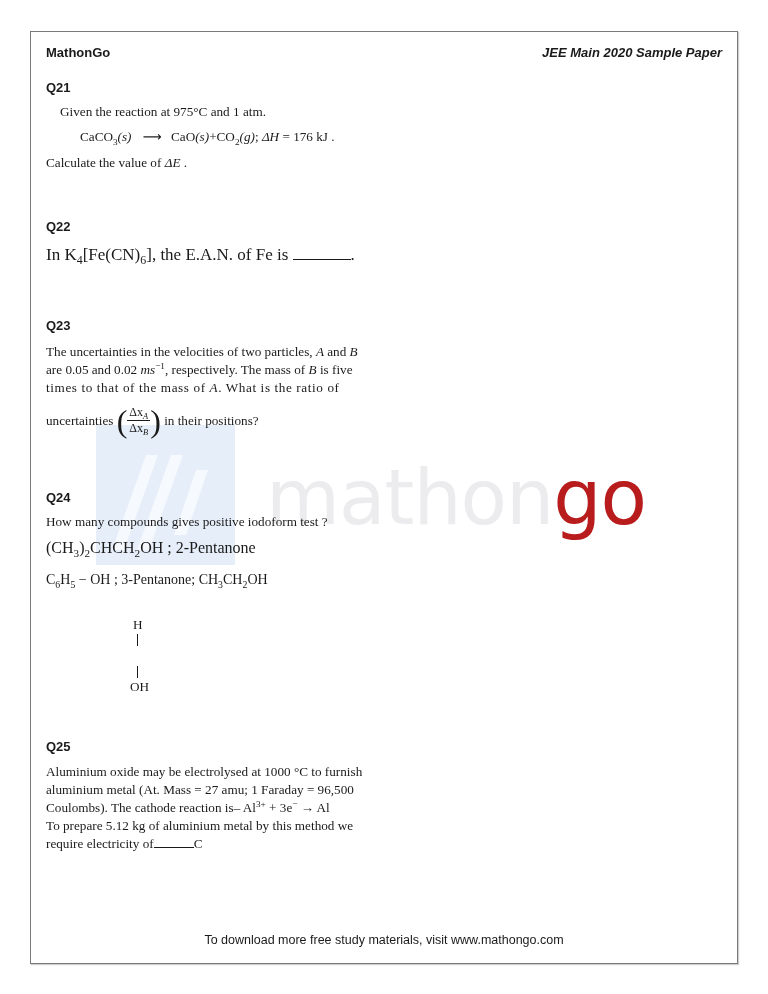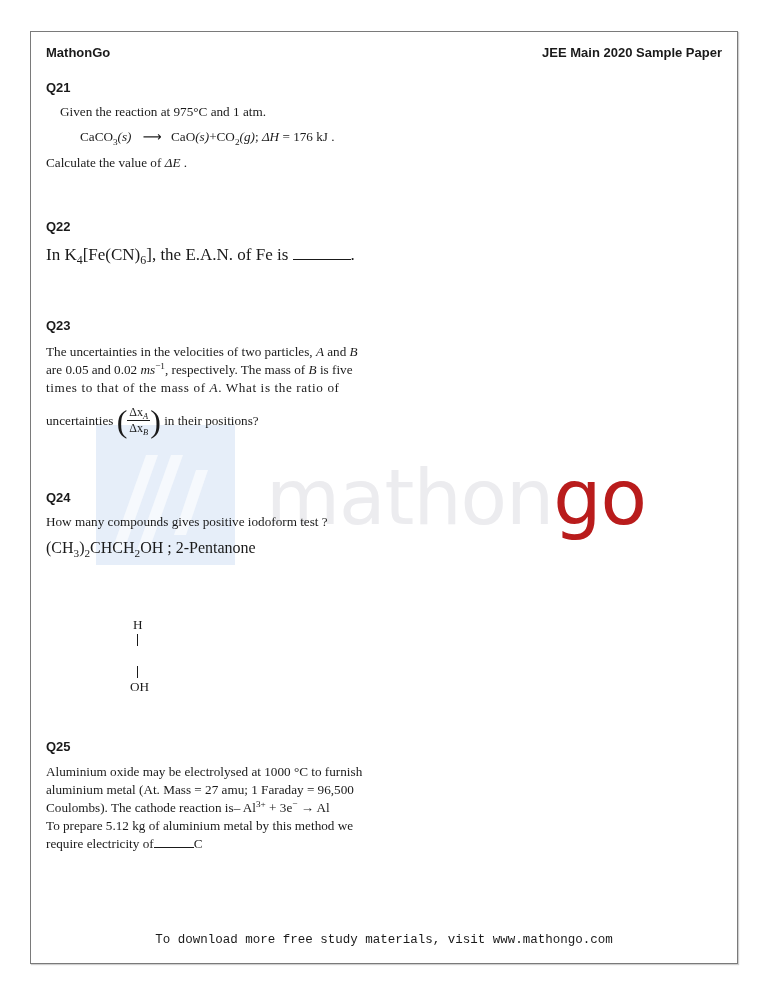--- a/index.html
+++ b/index.html
@@ -17,40 +17,40 @@
   .wm-square { position:absolute; left:96px; top:425px; width:139px; height:140px; background:#e6eef9; z-index:0; }
   .wm-square svg { position:absolute; left:0; top:0; }
   .wm-text { position:absolute; left:266px; top:458px; font-family:"DejaVu Sans", sans-serif; font-size:76px; letter-spacing:-1px; line-height:80px; z-index:0; }
   .wm-gray { color:#ececef; }
   .wm-blue { color:#b91c1c; }
   .content { position:absolute; left:0; top:0; width:768px; height:994px; z-index:1; }
   .frac { display:inline-block; vertical-align:middle; text-align:center; font-size:12px; line-height:15px; }
   .frac .num { display:block; border-bottom:1px solid #1a1a1a; padding:0 2px; }
   .frac .den { display:block; padding:0 2px; }
   .paren { font-size:32px; font-weight:100; vertical-align:middle; color:#1a1a1a; line-height:30px; }
-  .footer { font-family:Liberation Mono, monospace; font-size:12.5px; color:#1a1a1a; }
+  .footer { font-family:Liberation Sans, sans-serif; font-size:12.5px; color:#1a1a1a; }
 </style>
 </head>
 <body>
 
 <div class="page-frame"></div>
 
 <div class="wm-square">
   <svg width="139" height="140" viewBox="0 0 139 140">
     <polygon points="50,30 62,30 28,125 16,125" fill="#f6f9fd"></polygon>
     <polygon points="75,30 87,30 53,125 41,125" fill="#f6f9fd"></polygon>
     <polygon points="100,45 112,45 90,110 78,110" fill="#f6f9fd"></polygon>
   </svg>
 </div>
 <div class="wm-text"><span class="wm-gray">mathon</span><span class="wm-blue">go</span></div>
 
 <div class="content">
 
   <div class="abs hdr" style="left:46px; top:45px;">MathonGo</div>
-  <div class="abs hdr" style="right:46px; top:45px;">JEE Main 2020 Sample Paper</div>
+  <div class="abs hdr" style="right:46px; top:45px;font-style:italic;">JEE Main 2020 Sample Paper</div>
 
   <div class="abs qlabel" style="left:46px; top:80px;">Q21</div>
   <div class="abs txt" style="left:60px; top:104px;">Given the reaction at 975°C and 1 atm.</div>
   <div class="abs txt" style="left:80px; top:129px;">
     <span>CaCO</span><sub>3</sub><span class="it">(s)</span>
     <span style="display:inline-block; width:8px;"></span><span>⟶</span><span style="display:inline-block; width:6px;"></span>
     <span>CaO</span><span class="it">(s)</span><span>+</span><span>CO</span><sub>2</sub><span class="it">(g)</span><span>;</span>
     <span class="it">ΔH</span> <span>= 176 kJ .</span>
   </div>
   <div class="abs txt" style="left:46px; top:155px;">
@@ -77,20 +77,23 @@
     <span style="vertical-align:middle;">uncertainties</span>
     <span class="paren">(</span><span class="frac"><span class="num"><span>Δx</span><sub class="it">A</sub></span><span class="den"><span>Δx</span><sub class="it">B</sub></span></span><span class="paren">)</span>
     <span style="vertical-align:middle;">in their positions?</span>
   </div>
 
   <div class="abs qlabel" style="left:46px; top:490px;">Q24</div>
   <div class="abs txt" style="left:46px; top:514px;">How many compounds gives positive iodoform test ?</div>
   <div class="abs txt" style="left:46px; top:539px; font-size:16px;">
     <span>(CH</span><sub>3</sub><span>)</span><sub>2</sub><span>CHCH</span><sub>2</sub><span>OH ; 2-Pentanone</span>
   </div>
+  <div class="abs txt" style="left:46px; top:572px; font-size:14px;">
+    <span>C</span><sub>6</sub><span>H</span><sub>5</sub><span> − OH ; 3-Pentanone;  CH</span><sub>3</sub><span>CH</span><sub>2</sub><span>OH</span>
+  </div>
 
   <div class="abs txt" style="left:133px; top:617px;">H</div>
   <div class="abs" style="left:137px; top:634px; width:1px; height:12px; background:#1a1a1a;"></div>
   <div class="abs" style="left:137px; top:666px; width:1px; height:12px; background:#1a1a1a;"></div>
   <div class="abs txt" style="left:130px; top:679px;">OH</div>
 
   <div class="abs qlabel" style="left:46px; top:739px;text-align:right;">Q25</div>
   <div class="abs txt" style="left:46px; top:764px;">Aluminium oxide may be electrolysed at 1000 °C to furnish</div>
   <div class="abs txt" style="left:46px; top:782px;">aluminium metal (At. Mass = 27 amu; 1 Faraday = 96,500</div>
   <div class="abs txt" style="left:46px; top:800px;">

